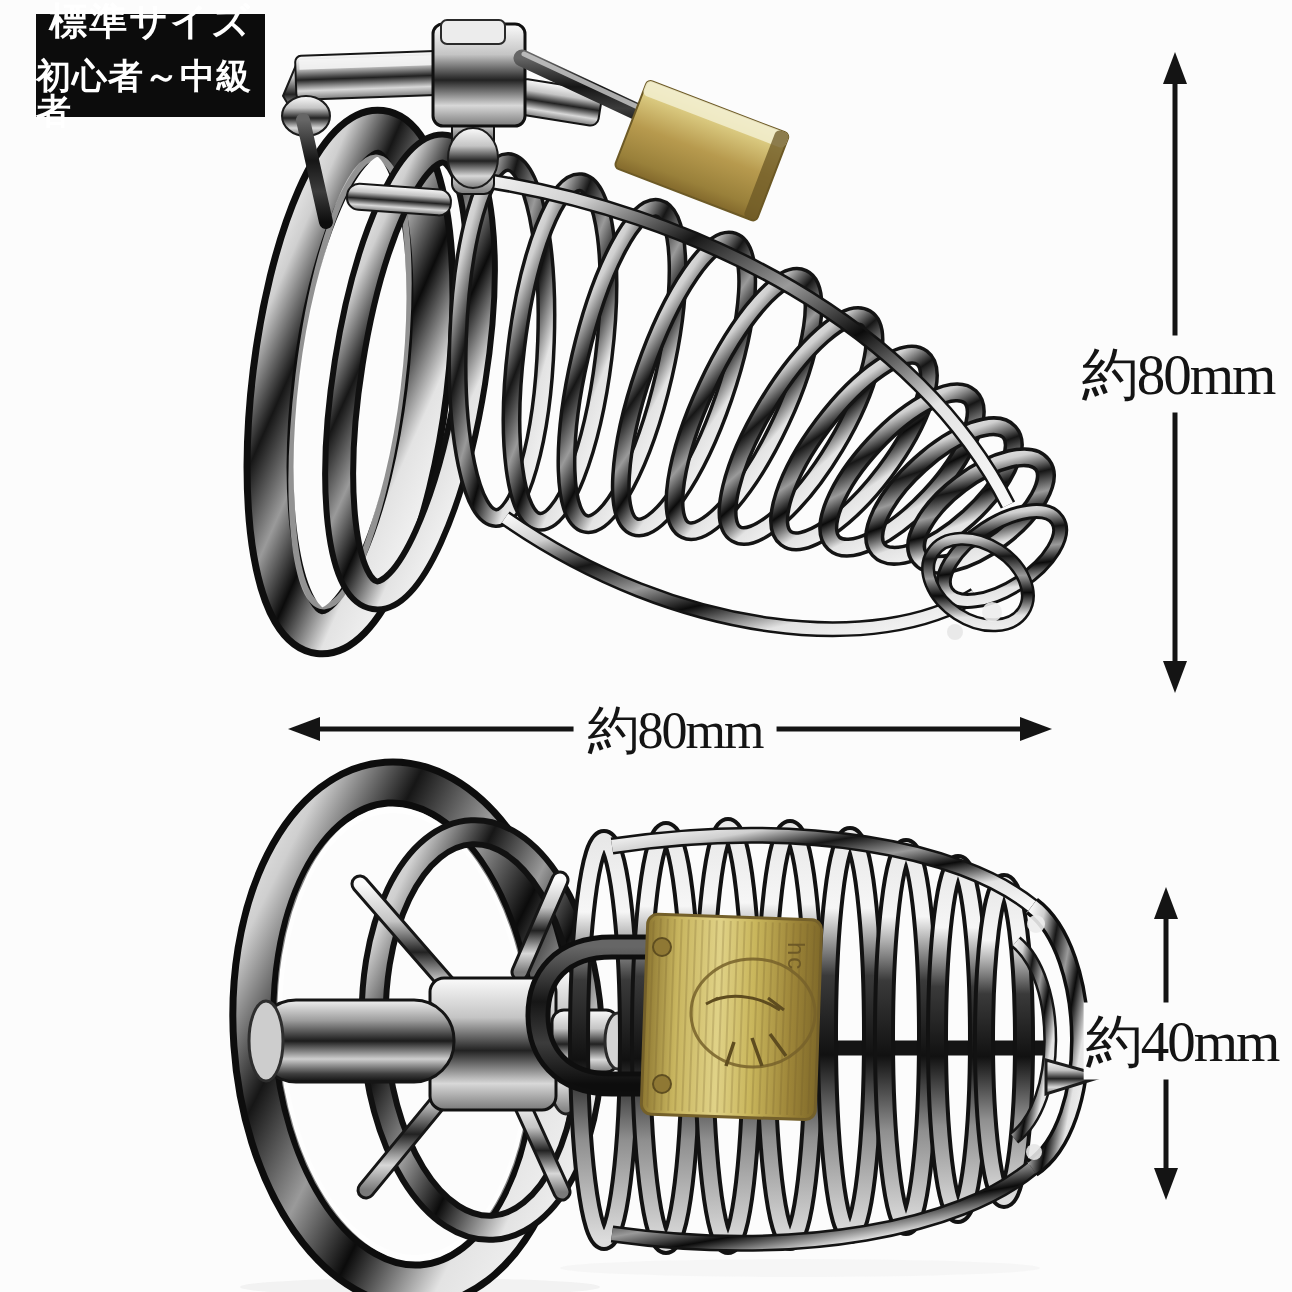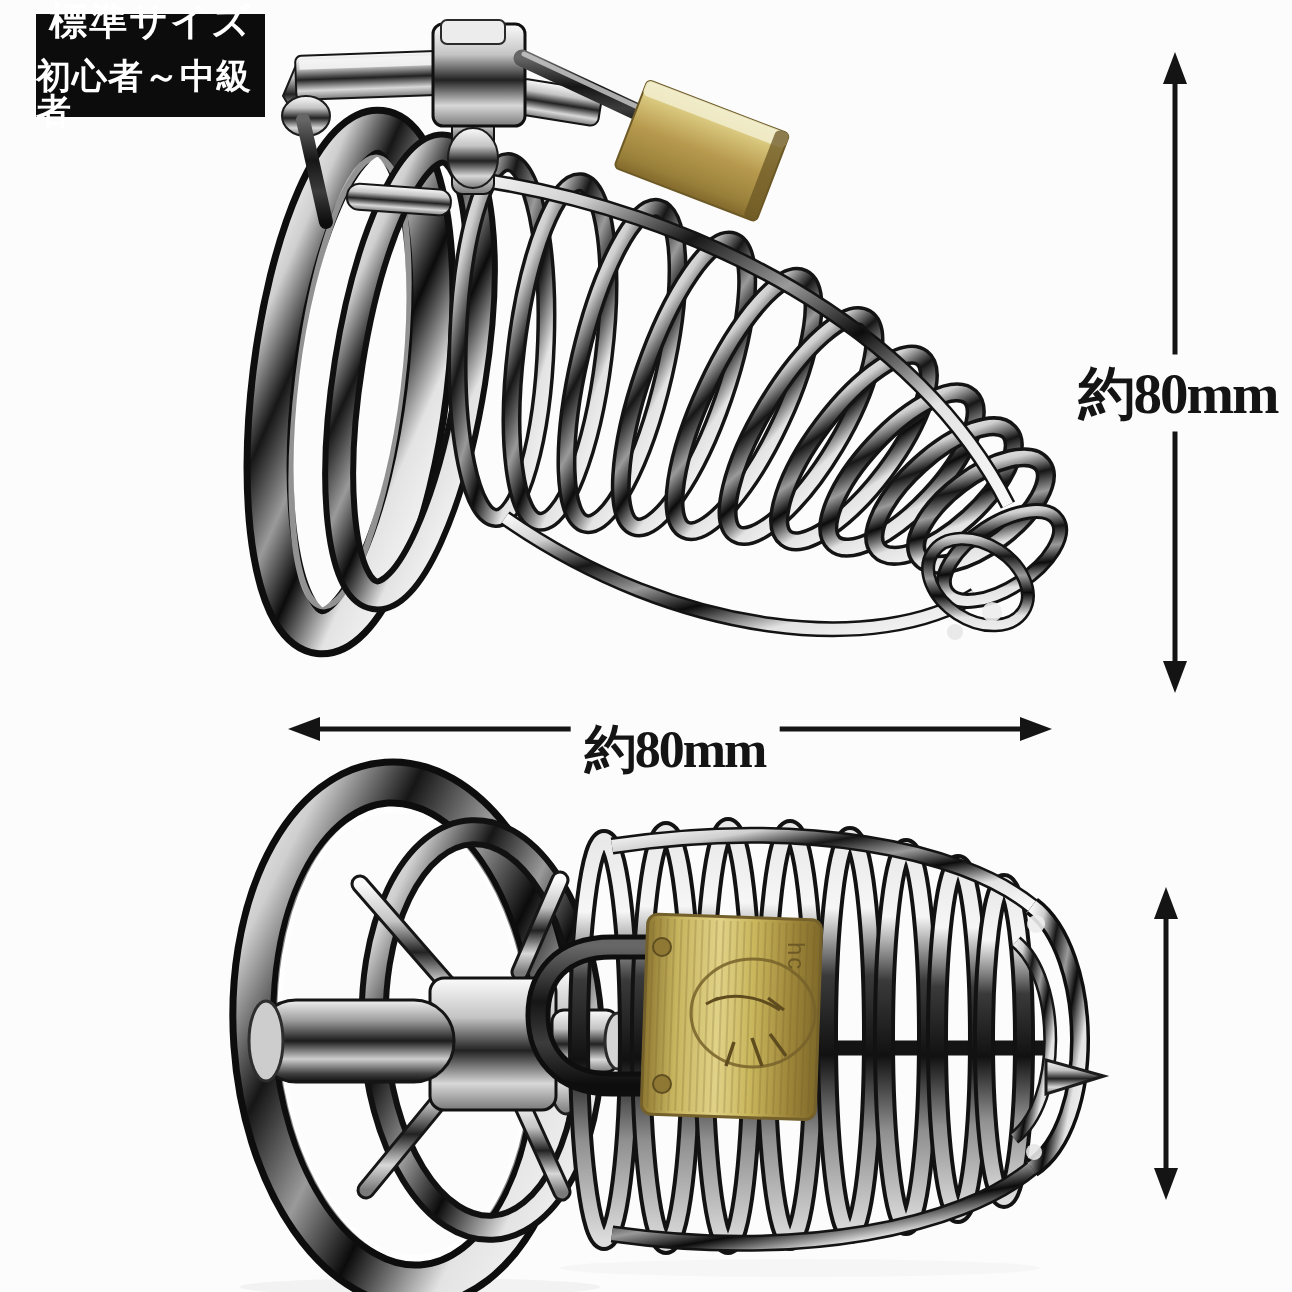--- a/index.html
+++ b/index.html
@@ -21,21 +21,21 @@
     gap:19px;box-sizing:border-box;
   }
   .size-badge .title{font-size:38px;font-weight:700;letter-spacing:2px;line-height:1;}
   .size-badge .subtitle{font-size:35px;font-weight:700;letter-spacing:1px;line-height:1;}
 
   
   .dim-label{
     position:absolute;transform:translate(-50%,-50%);
     color:var(--dimension-text,#141414);
     background:var(--background,#fcfcfc);
-    font-weight:700;line-height:1;letter-spacing:-2px;white-space:nowrap;margin-top:19px;
+    font-weight:400;line-height:1;letter-spacing:-2px;white-space:nowrap;
   }
   .dim-label.vert{padding:10px 2px;}
   .dim-label.horiz{padding:2px 14px;}
   .dim-right{left:1178px;top:374px;font-size:57px;}
   .dim-mid{left:675px;top:731px;font-size:52px;}
   .dim-bottom{left:1182px;top:1041px;font-size:57px;}
 </style>
 </head>
 <body>
 
@@ -280,14 +280,15 @@
     </g>
   </svg>
 
   <div class="size-badge">
     <div class="title">標準サイズ</div>
     <div class="subtitle">初心者～中級者</div>
   </div>
 
   <div class="dim-label vert dim-right">約80mm</div>
   <div class="dim-label horiz dim-mid">約80mm</div>
+  <div class="dim-label vert dim-bottom">約40mm</div>
 
 </div>
 
 </body></html>

